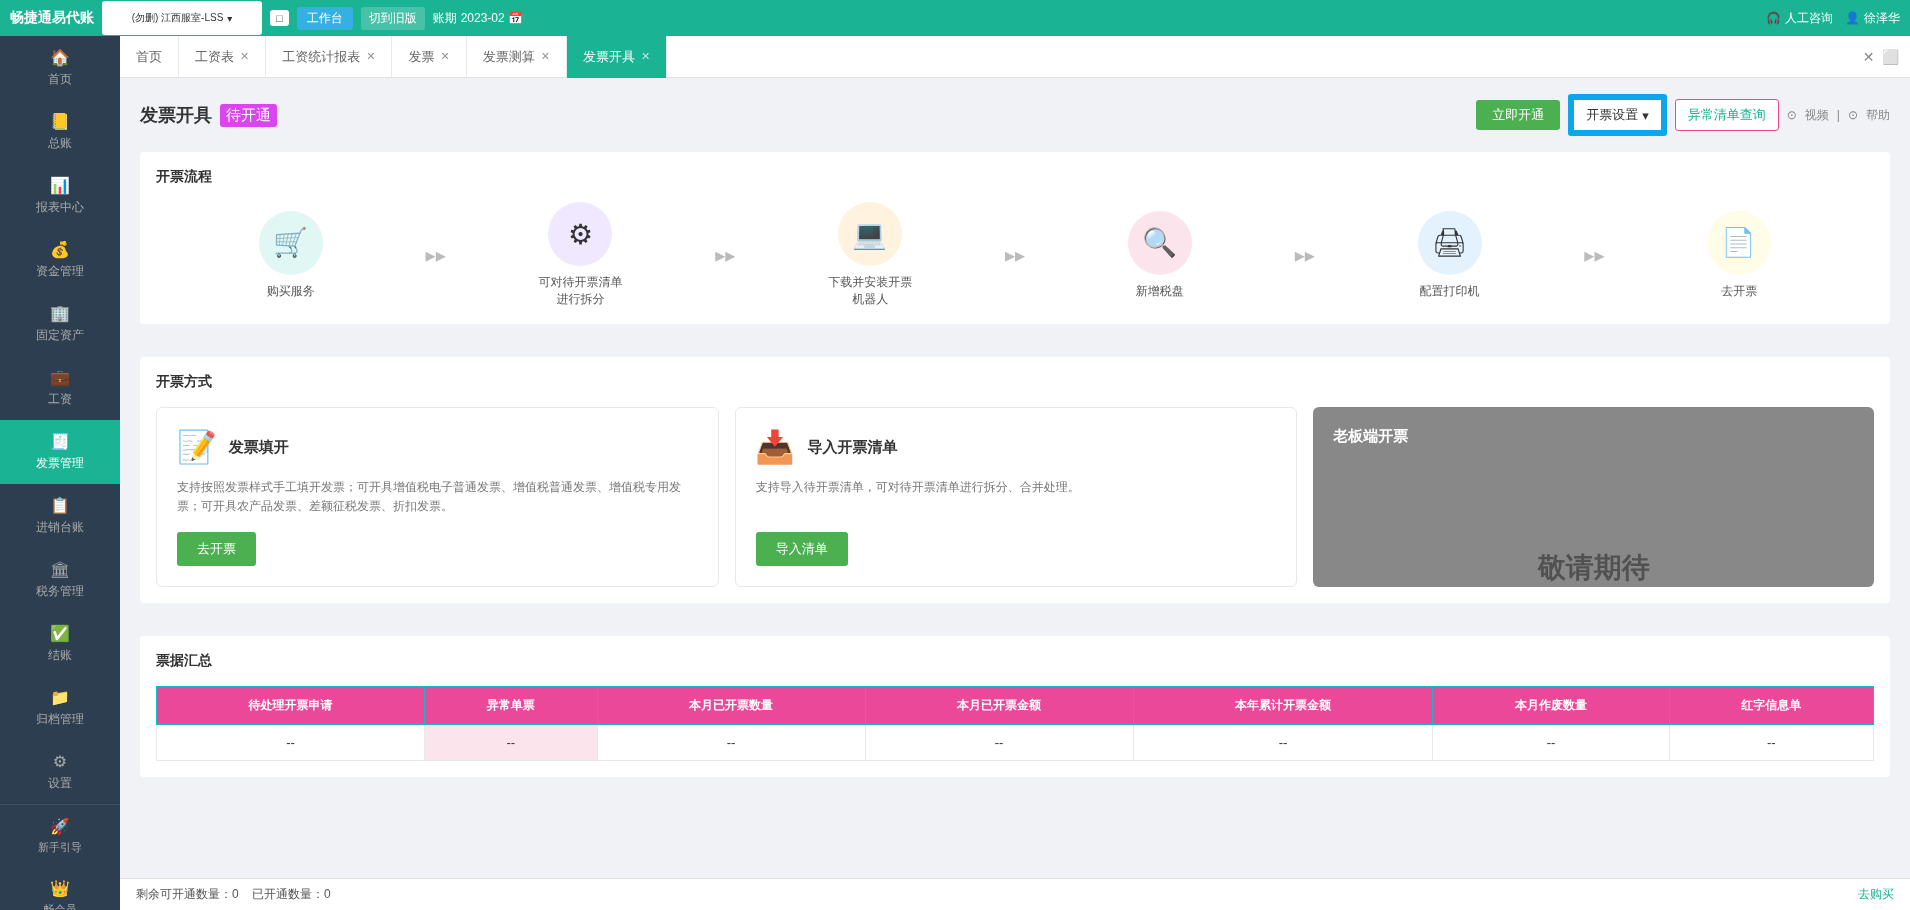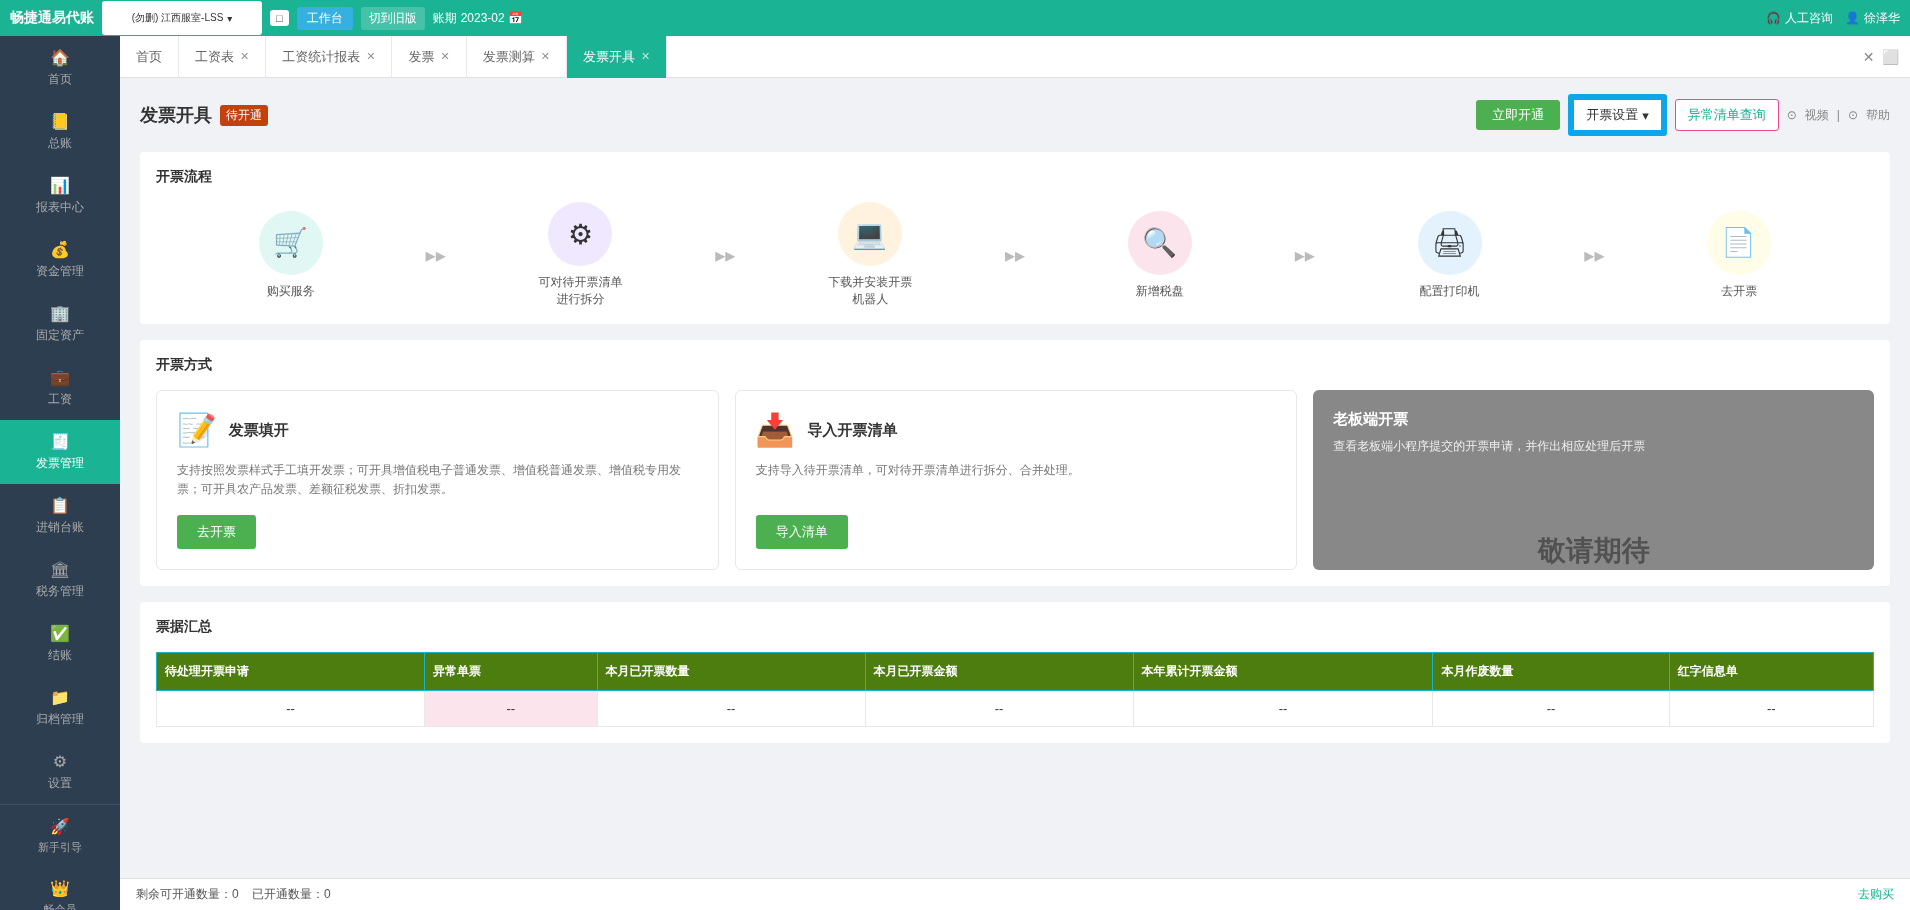--- a/index.html
+++ b/index.html
@@ -39,29 +39,29 @@
     .tab-controls { margin-left: auto; display: flex; align-items: center; gap: 8px; padding-right: 10px; }
     .tab-ctrl-btn { font-size: 14px; color: #888; cursor: pointer; }
 
     
     .page-content { flex: 1; overflow-y: auto; padding: 16px 20px; }
 
     
     .page-header { display: flex; align-items: center; justify-content: space-between; margin-bottom: 16px; }
     .page-title-area { display: flex; align-items: center; gap: 8px; }
     .page-title { font-size: 18px; font-weight: bold; color: #333; }
-    .status-badge { background: #c2410c; color: white; border-radius: 3px; padding: 2px 6px; font-size: 12px; }
+    .status-badge { background: #d946ef; color: white; border-radius: 3px; padding: 2px 6px; font-size: 15px; }
     .page-actions { display: flex; align-items: center; gap: 8px; }
     .btn-primary { background: #4caf50; color: white; border: none; border-radius: 3px; padding: 6px 16px; font-size: 13px; cursor: pointer; }
     .btn-dropdown { background: white; color: #333; border: 6px solid #0ea5e9; border-radius: 3px; padding: 6px 12px; font-size: 13px; cursor: pointer; display: flex; align-items: center; gap: 4px; }
     .btn-outline { background: white; color: #1ab394; border: 1px solid #ec4899; border-radius: 3px; padding: 6px 12px; font-size: 13px; cursor: pointer; }
     .page-links { display: flex; align-items: center; gap: 8px; font-size: 12px; color: #888; }
 
     
-    .section { background: white; border-radius: 4px; margin-bottom: 16px; padding: 16px; }
+    .section { background: white; border-radius: 4px; margin-bottom: 33px; padding: 16px; }
     .section-title { font-size: 14px; font-weight: bold; color: #333; margin-bottom: 16px; }
 
     
     .ticket-flow { display: flex; align-items: center; gap: 0; }
     .flow-step { display: flex; flex-direction: column; align-items: center; gap: 8px; flex: 1; }
     .flow-icon-wrap { width: 64px; height: 64px; border-radius: 50%; display: flex; align-items: center; justify-content: center; font-size: 28px; }
     .flow-icon-wrap.teal { background: #e0f7f4; }
     .flow-icon-wrap.purple { background: #f0e8ff; }
     .flow-icon-wrap.orange { background: #fff3e0; }
     .flow-icon-wrap.pink { background: #fce4ec; }
@@ -78,21 +78,21 @@
     .method-title { font-size: 15px; font-weight: bold; color: #333; }
     .method-desc { font-size: 12px; color: #777; line-height: 1.6; flex: 1; margin-bottom: 16px; }
     .method-btn { background: #4caf50; color: white; border: none; border-radius: 3px; padding: 8px 20px; font-size: 13px; cursor: pointer; align-self: flex-start; }
     .method-card-gray { flex: 1; border-radius: 6px; background: #888; padding: 20px; display: flex; flex-direction: column; min-height: 160px; position: relative; overflow: hidden; }
     .method-card-gray-title { font-size: 15px; font-weight: bold; color: white; margin-bottom: 8px; }
     .method-card-gray-desc { font-size: 12px; color: rgba(255,255,255,0.85); line-height: 1.6; }
     .coming-soon-overlay { position: absolute; inset: 0; display: flex; align-items: flex-end; justify-content: center; font-size: 28px; font-weight: bold; color: rgba(0,0,0,0.4); }
 
     
     .summary-table { width: 100%; border-collapse: collapse; }
-    .summary-table th { background: #4d7c0f; color: white; padding: 10px 8px; font-size: 12px; text-align: left; border: 1px solid #1ab5c9; }
+    .summary-table th { background: #ec4899; color: white; padding: 10px 8px; font-size: 12px; text-align: center; border: 1px solid #1ab5c9; }
     .summary-table td { padding: 10px 8px; text-align: center; font-size: 13px; border: 1px solid #e8e8e8; }
     .summary-table tr:nth-child(even) td { background: #fafafa; }
     .td-pink { background: #fce4ec !important; }
 
     
     .status-bar { height: 32px; background: white; border-top: 1px solid #e0e0e0; display: flex; align-items: center; justify-content: space-between; padding: 0 16px; font-size: 12px; color: #555; flex-shrink: 0; }
     .status-bar-right { color: #1ab394; cursor: pointer; }
   </style>
 </head>
 <body>
@@ -316,21 +316,20 @@
             <div class="method-card-header">
               <span class="method-icon">📥</span>
               <span class="method-title">导入开票清单</span>
             </div>
             <div class="method-desc">支持导入待开票清单，可对待开票清单进行拆分、合并处理。</div>
             <button class="method-btn">导入清单</button>
           </div>
 
           <div class="method-card-gray">
             <div class="method-card-gray-title">老板端开票</div>
-            <div class="method-card-gray-desc">查看老板端小程序提交的开票申请，并作出相应处理后开票</div>
             <div class="coming-soon-overlay">
               <span>敬请期待</span>
             </div>
           </div>
 
         </div>
       </div>
 
       <div class="section">
         <div class="section-title">票据汇总</div>

